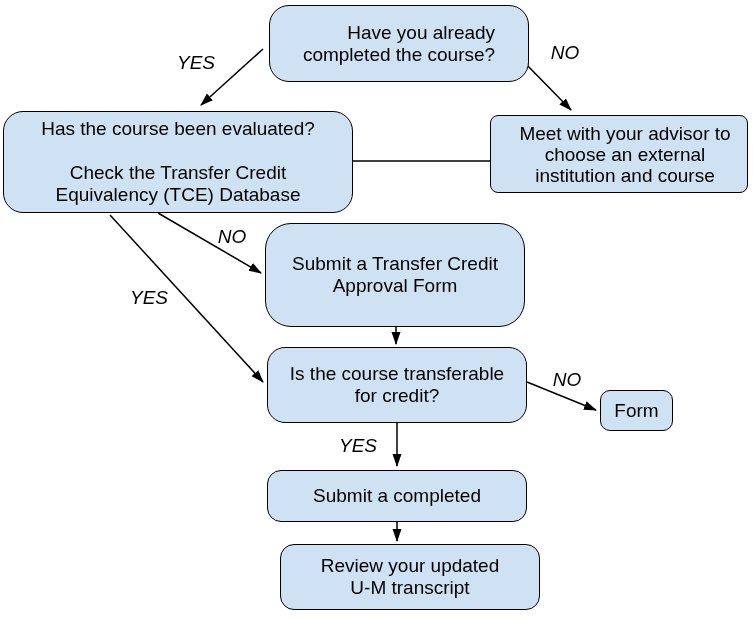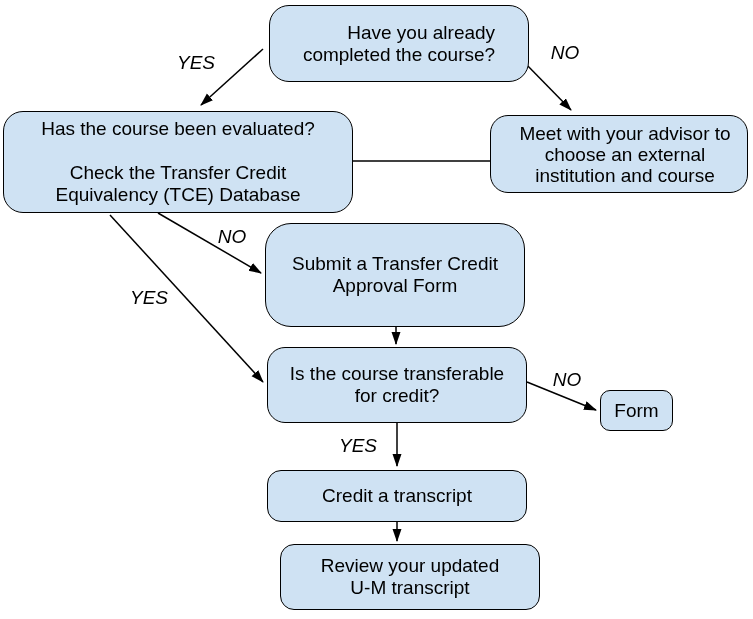--- a/index.html
+++ b/index.html
@@ -40,21 +40,21 @@
     align-items: center;
     justify-content: center;
     text-align: center;
     font-size: 19px;
     line-height: 22px;
     white-space: pre-line;
     color: var(--text);
   }
   #node-start        { left: 269px; top: 5px;   width: 260px; height: 77px; text-align: right; }
   #node-evaluated    { left: 3px;   top: 111px; width: 350px; height: 102px; }
-  #node-advisor      { left: 490px; top: 115px; width: 258px; height: 78px; line-height: 21px; border-radius: 18px; padding-left: 12px; }
+  #node-advisor      { left: 490px; top: 115px; width: 258px; height: 78px; line-height: 21px; border-radius: 8px; padding-left: 12px; }
   #node-approval     { left: 265px; top: 223px; width: 260px; height: 104px; border-radius: 26px; }
   #node-transferable { left: 267px; top: 347px; width: 260px; height: 76px; border-radius: 18px; }
   #node-done         { left: 600px; top: 390px; width: 73px;  height: 41px; border-radius: 10px; }
   #node-transcript   { left: 267px; top: 470px; width: 260px; height: 52px; border-radius: 14px; }
   #node-review       { left: 268px; top: 544px; width: 260px; height: 66px; border-radius: 14px; margin-left: 12px; }
   .edge-label {
     position: absolute;
     transform: translateX(-50%);
     font-size: 19px;
     line-height: 21px;
@@ -104,21 +104,21 @@
 institution and course</div>
 
   <div class="node" id="node-transferable">Is the course transferable
 for credit?</div>
 
   <div class="node" id="node-approval">Submit a Transfer Credit
 Approval Form</div>
 
   <div class="node" id="node-done">Form</div>
 
-  <div class="node" id="node-transcript">Credit a transcript</div>
+  <div class="node" id="node-transcript">Submit a completed</div>
 
   <div class="node" id="node-review">Review your updated
 U-M transcript</div>
 
   <div class="edge-label" id="lbl-start-yes">YES</div>
 
   <div class="edge-label" id="lbl-start-no">NO</div>
 
   <div class="edge-label" id="lbl-evaluated-no">NO</div>
 

